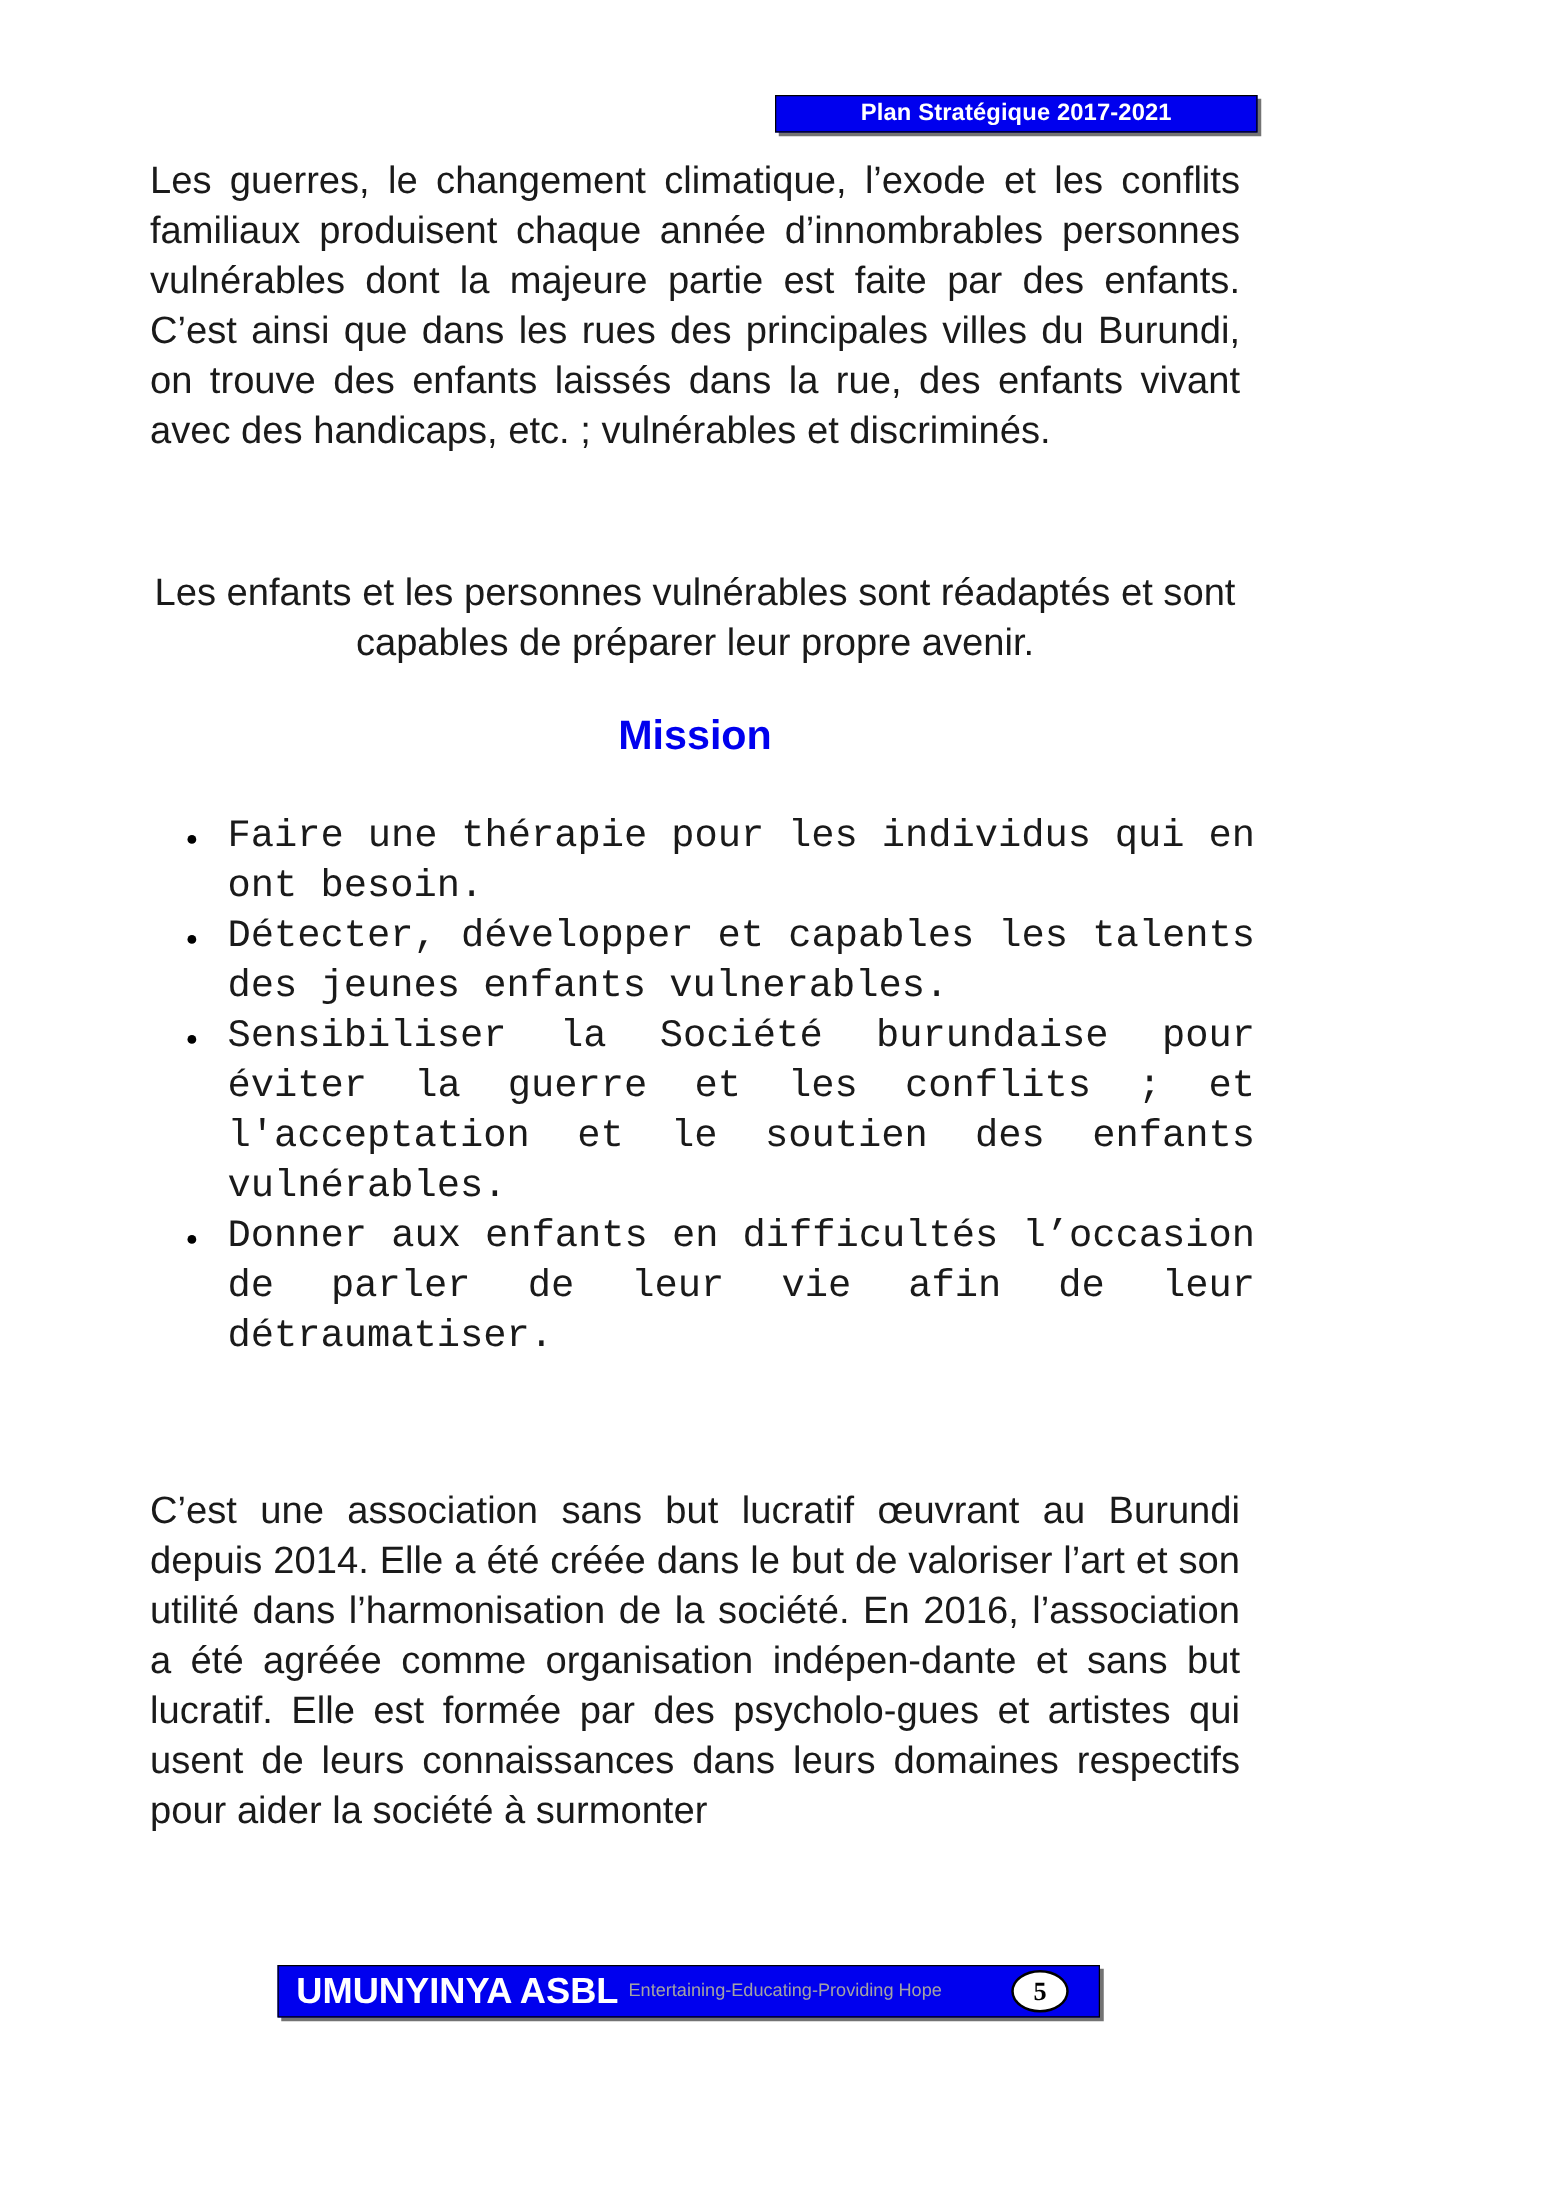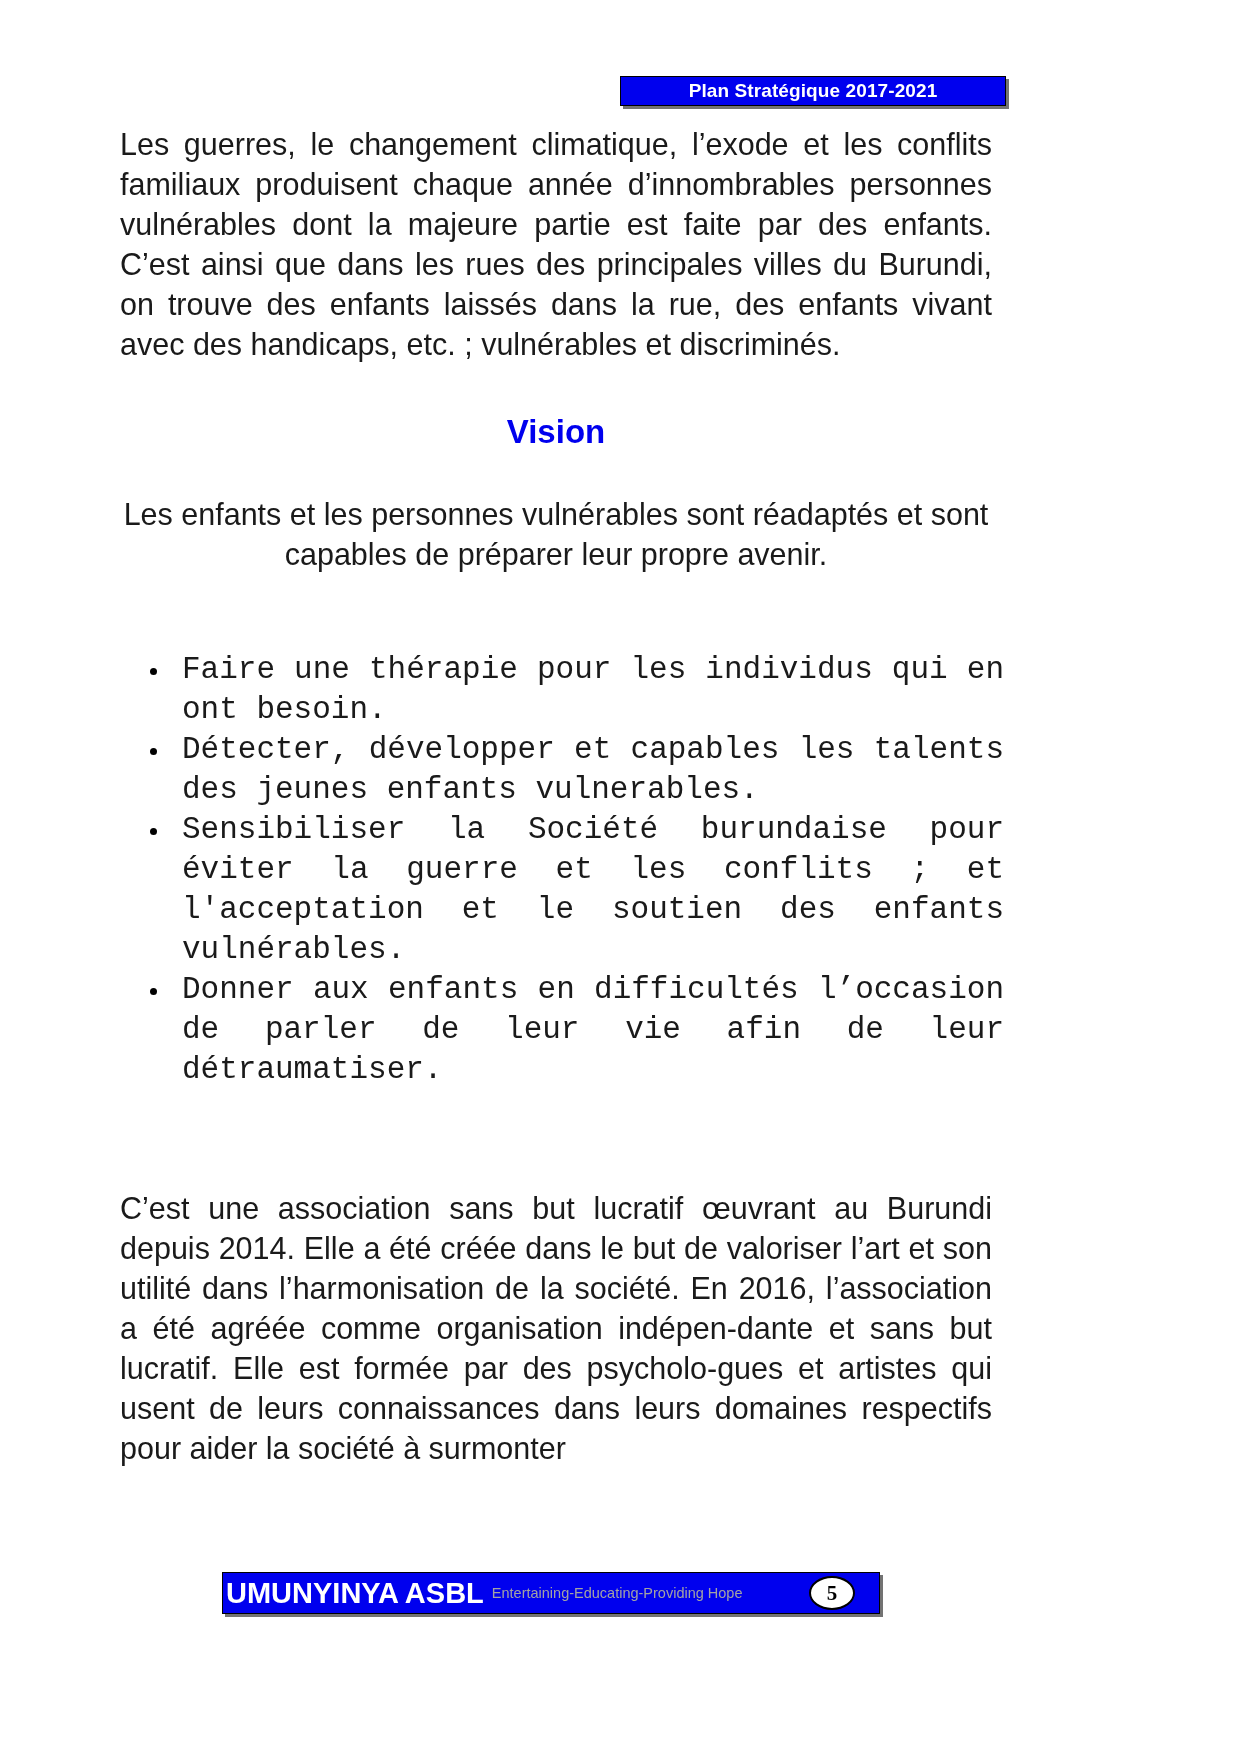--- a/index.html
+++ b/index.html
@@ -125,21 +125,21 @@
     border: 1px solid #000000;
     box-sizing: border-box;
     box-shadow: 3px 3px 0 rgba(0,0,0,0.55);
     display: flex;
     align-items: center;
   }
   .footer-org {
     color: #ffffff;
     font-size: 29px;
     font-weight: bold;
-    margin-left: 3px;
+    margin-left: 14px;
     white-space: nowrap;
     font-family: "Liberation Sans", sans-serif;
   }
   .footer-tagline {
     color: #a3a3a3;
     font-size: 14.5px;
     margin-left: 8px;
     white-space: nowrap;
     font-family: "Liberation Sans", sans-serif;
   }
@@ -173,28 +173,28 @@
   <div class="header-banner">
     <span class="header-banner-text">Plan Stratégique 2017-2021</span>
   </div>
 
   <div class="content">
 
     <p class="body-text">Les guerres, le changement climatique, l’exode et les conflits familiaux produisent chaque année d’innombrables personnes vulnérables dont la majeure partie est faite par des enfants.  C’est ainsi que dans les rues des principales villes du Burundi, on trouve des enfants laissés dans la rue, des enfants vivant avec des handicaps, etc. ; vulnérables et discriminés.</p>
 
     <div class="spacer-36"></div>
 
-    <h2 class="section-heading">Vision</h2>
 
     <div class="spacer-30"></div>
 
     <p class="body-text no-justify">Les enfants et les personnes vulnérables sont réadaptés et sont capables de préparer leur propre avenir.</p>
 
     <div class="spacer-22"></div>
 
+    <h2 class="section-heading">Mission</h2>
 
     <div class="spacer-42"></div>
 
     <ul class="mission-list">
       <li>
         <span class="bullet-dot"></span>
         <span>Faire une thérapie pour les individus qui en ont besoin.</span>
       </li>
       <li>
         <span class="bullet-dot"></span>

